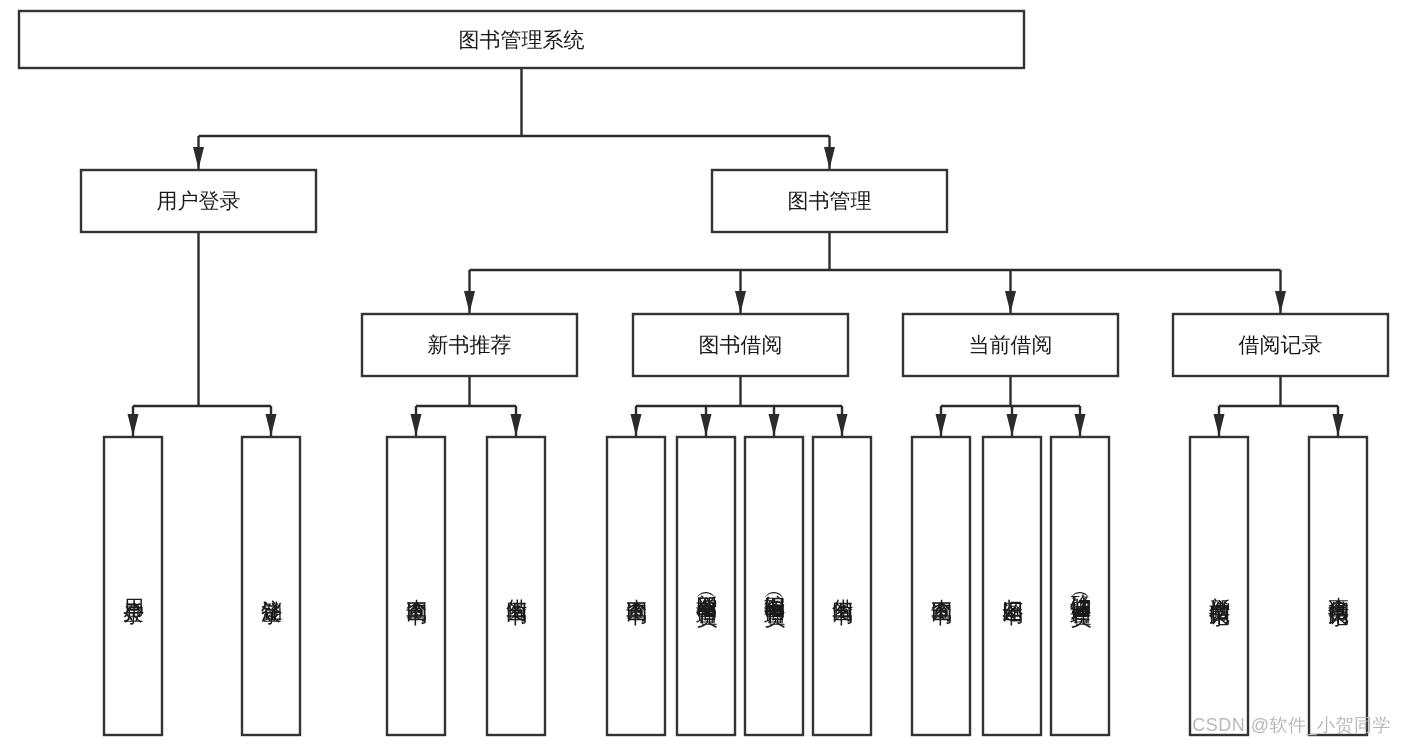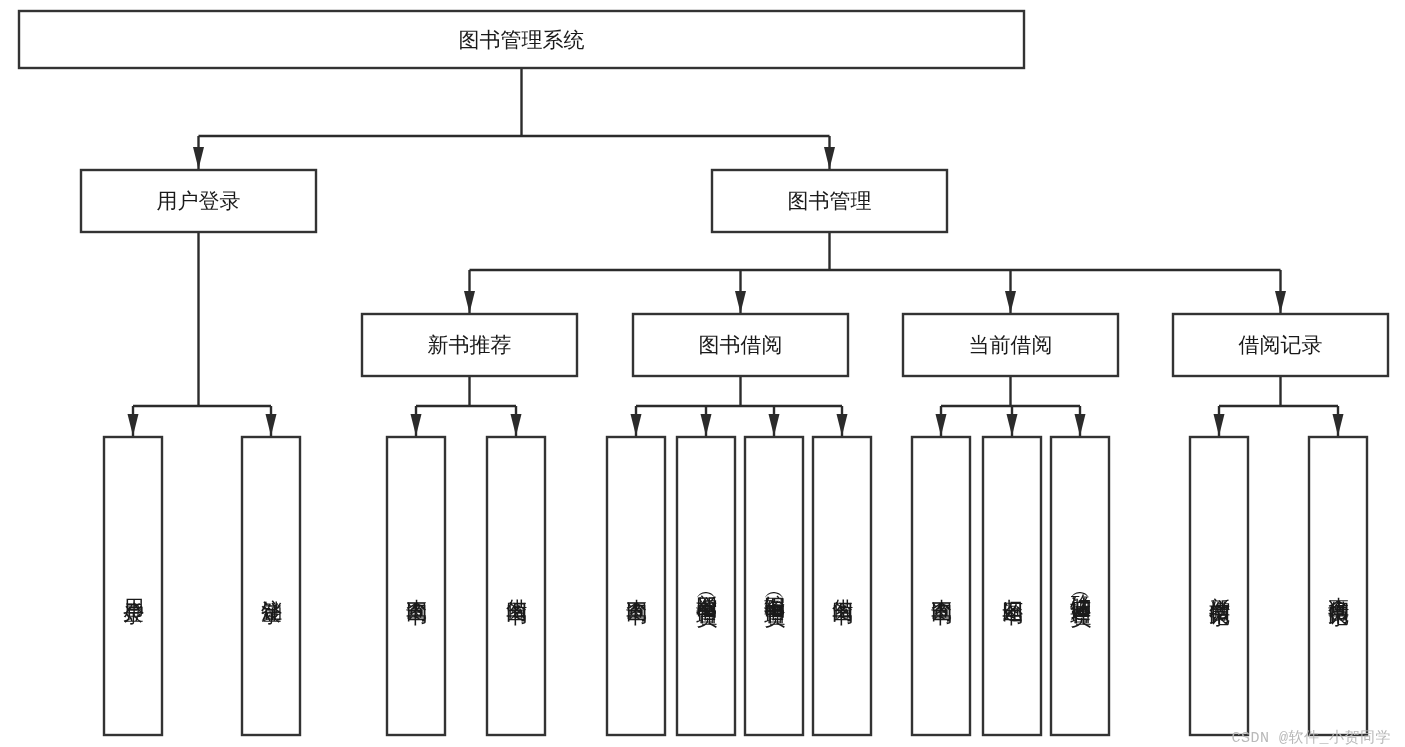--- a/index.html
+++ b/index.html
@@ -61,23 +61,23 @@
     font-size: 21px;
     line-height: 1.22;
     color: #1a1a1a;
     letter-spacing: 2px;
     white-space: nowrap;
     pointer-events: none;
   }
   .watermark {
     position: absolute;
     right: 14px;
-    bottom: 0;
-    font-family: Liberation Mono, monospace;
-    font-size: 15px;
+    bottom: 10px;
+    font-family: Liberation Sans, sans-serif;
+    font-size: 18px;
     color: #b9b9b9;
     white-space: nowrap;
     letter-spacing: 0.5px;
   }
 </style>
 </head>
 <body>
 
 <div id="diagram-root">
   <svg id="flowchart" viewBox="0 0 1405 747" xmlns="http://www.w3.org/2000/svg">

